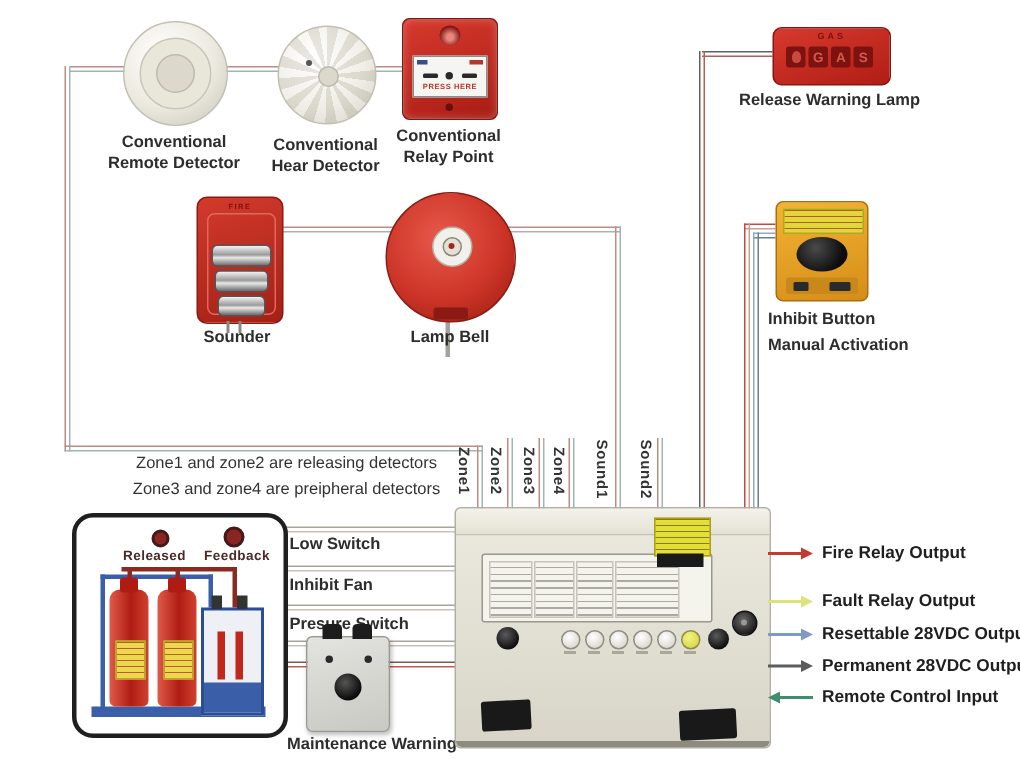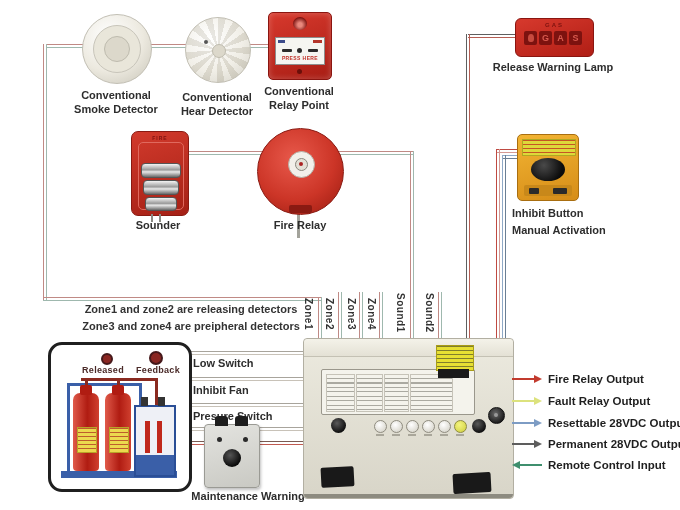--- a/index.html
+++ b/index.html
@@ -12,21 +12,21 @@
   .wl{--a:#c08a85;--b:#9fb8ae}      
   .wm{--a:#5f5f5f;--b:#b65e54}      
   .wa{--a:#bf4a42;--b:#d59a94}      
   .wb{--a:#8fa9c6;--b:#6a7f95}      
   .ws{--a:#a8a49c;--b:#c8c2b8}      
   .wt{--a:#7a5a52;--b:#c05a50}      
 
   
   .lbl{position:absolute;font-weight:bold;font-size:11px;line-height:14px;text-align:center;color:#2d2d2d;}
   .zlabel{position:absolute;writing-mode:vertical-rl;font-size:10px;font-weight:bold;color:#333;height:50px;letter-spacing:.5px;}
-  .note{position:absolute;left:58px;top:301px;width:266px;text-align:center;font-weight:bold;font-size:11px;line-height:17px;color:#333;}
+  .note{position:absolute;left:58px;top:301px;width:266px;text-align:center;font-weight:normal;font-size:11px;line-height:17px;color:#333;}
 
   
   .det{position:absolute;border-radius:50%;border:1px solid #c2bfb4;
        background:radial-gradient(circle at 38% 32%,#ffffff,#ece9df 55%,#cfccc0 90%);}
   .det-ring{position:absolute;border-radius:50%;border:1px solid #c8c5ba;background:#e9e6da;}
   .det-core{position:absolute;border-radius:50%;border:1px solid #bebbae;background:#dcd8cb;}
   .det.heat{background:
       repeating-conic-gradient(rgba(170,165,150,.25) 0 14deg, rgba(255,255,255,.25) 14deg 28deg),
       radial-gradient(circle at 38% 32%,#ffffff,#ece9df 55%,#cfccc0 90%);}
   .det-dot{position:absolute;width:4px;height:4px;border-radius:50%;background:#555;}
@@ -160,21 +160,21 @@
   <div class="hp ws" style="left:186px;top:403px;width:119px;"></div>
   <div class="hp ws" style="left:186px;top:427px;width:119px;"></div>
   <div class="hp wt" style="left:186px;top:441px;width:119px;"></div>
 
   <div class="det" style="left:82px;top:14px;width:68px;height:68px;">
     <div class="det-ring" style="left:10px;top:10px;width:46px;height:46px;"></div>
     <div class="det-core" style="left:21px;top:21px;width:24px;height:24px;"></div>
   </div>
   <div class="lbl" style="left:56px;top:88px;width:120px;">
     <div>Conventional</div>
-    <div>Smoke Detector</div>
+    <div>Remote Detector</div>
   </div>
 
   <div class="det heat" style="left:185px;top:17px;width:64px;height:64px;">
     <div class="det-dot" style="left:18px;top:22px;"></div>
     <div class="det-core" style="left:26px;top:26px;width:12px;height:12px;"></div>
   </div>
   <div class="lbl" style="left:157px;top:90px;width:120px;">
     <div>Conventional</div>
     <div>Hear Detector</div>
   </div>
@@ -221,21 +221,21 @@
   <div class="lbl" style="left:108px;top:218px;width:100px;">Sounder</div>
 
   <div class="bell-stem"></div>
   <div class="bell">
     <div class="bell-hub">
       <div class="bell-hub-in"></div>
       <div class="bell-hub-dot"></div>
     </div>
     <div class="bell-tab"></div>
   </div>
-  <div class="lbl" style="left:250px;top:218px;width:100px;">Fire Relay</div>
+  <div class="lbl" style="left:250px;top:218px;width:100px;">Lamp Bell</div>
 
   <div class="inhibit">
     <div class="inh-sticker"></div>
     <div class="inh-oval"></div>
     <div class="inh-bottom">
       <div class="inh-chip" style="left:5px;width:10px;"></div>
       <div class="inh-chip" style="right:5px;width:14px;"></div>
     </div>
   </div>
   <div class="lbl" style="left:512px;top:205px;width:130px;text-align:left;line-height:17px;">
@@ -320,21 +320,21 @@
     <div class="pbtn yellow" style="left:150px;top:81px;"></div>
 
     <div class="knob" style="left:168px;top:80px;width:14px;height:14px;"></div>
     <div class="lock" style="left:184px;top:68px;"></div>
 
     <div class="slot" style="left:17px;top:128px;width:33px;height:20px;transform:rotate(-3deg);"></div>
     <div class="slot" style="left:149px;top:134px;width:38px;height:20px;transform:rotate(-3deg);"></div>
     <div class="panel-bot"></div>
   </div>
 
-  <div class="out-row" style="left:512px;top:372px;">
+  <div class="out-row" style="left:512px;top:362px;">
     <span class="arrow c0">
         <i class="shaft"></i>
         <i class="headR"></i>
       </span>
     <span class="out-label">Fire Relay Output</span>
   </div>
   <div class="out-row" style="left:512px;top:394px;">
     <span class="arrow c1">
         <i class="shaft"></i>
         <i class="headR"></i>

